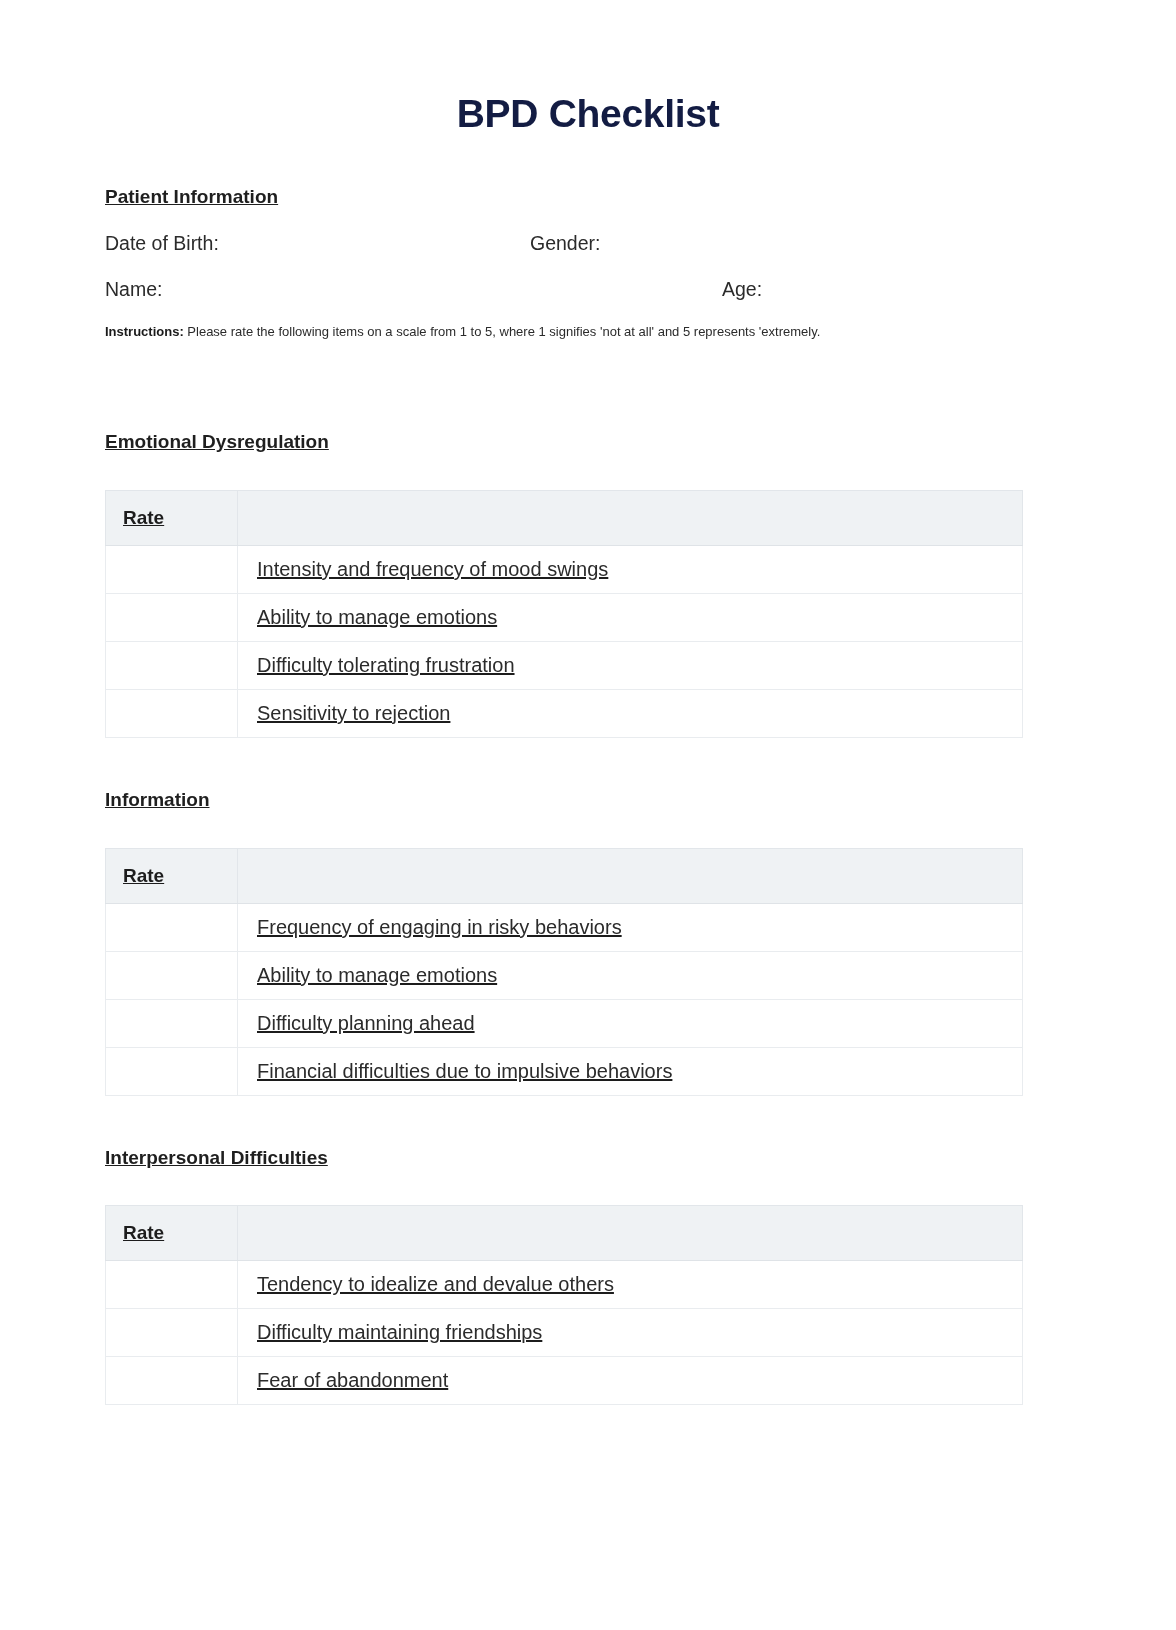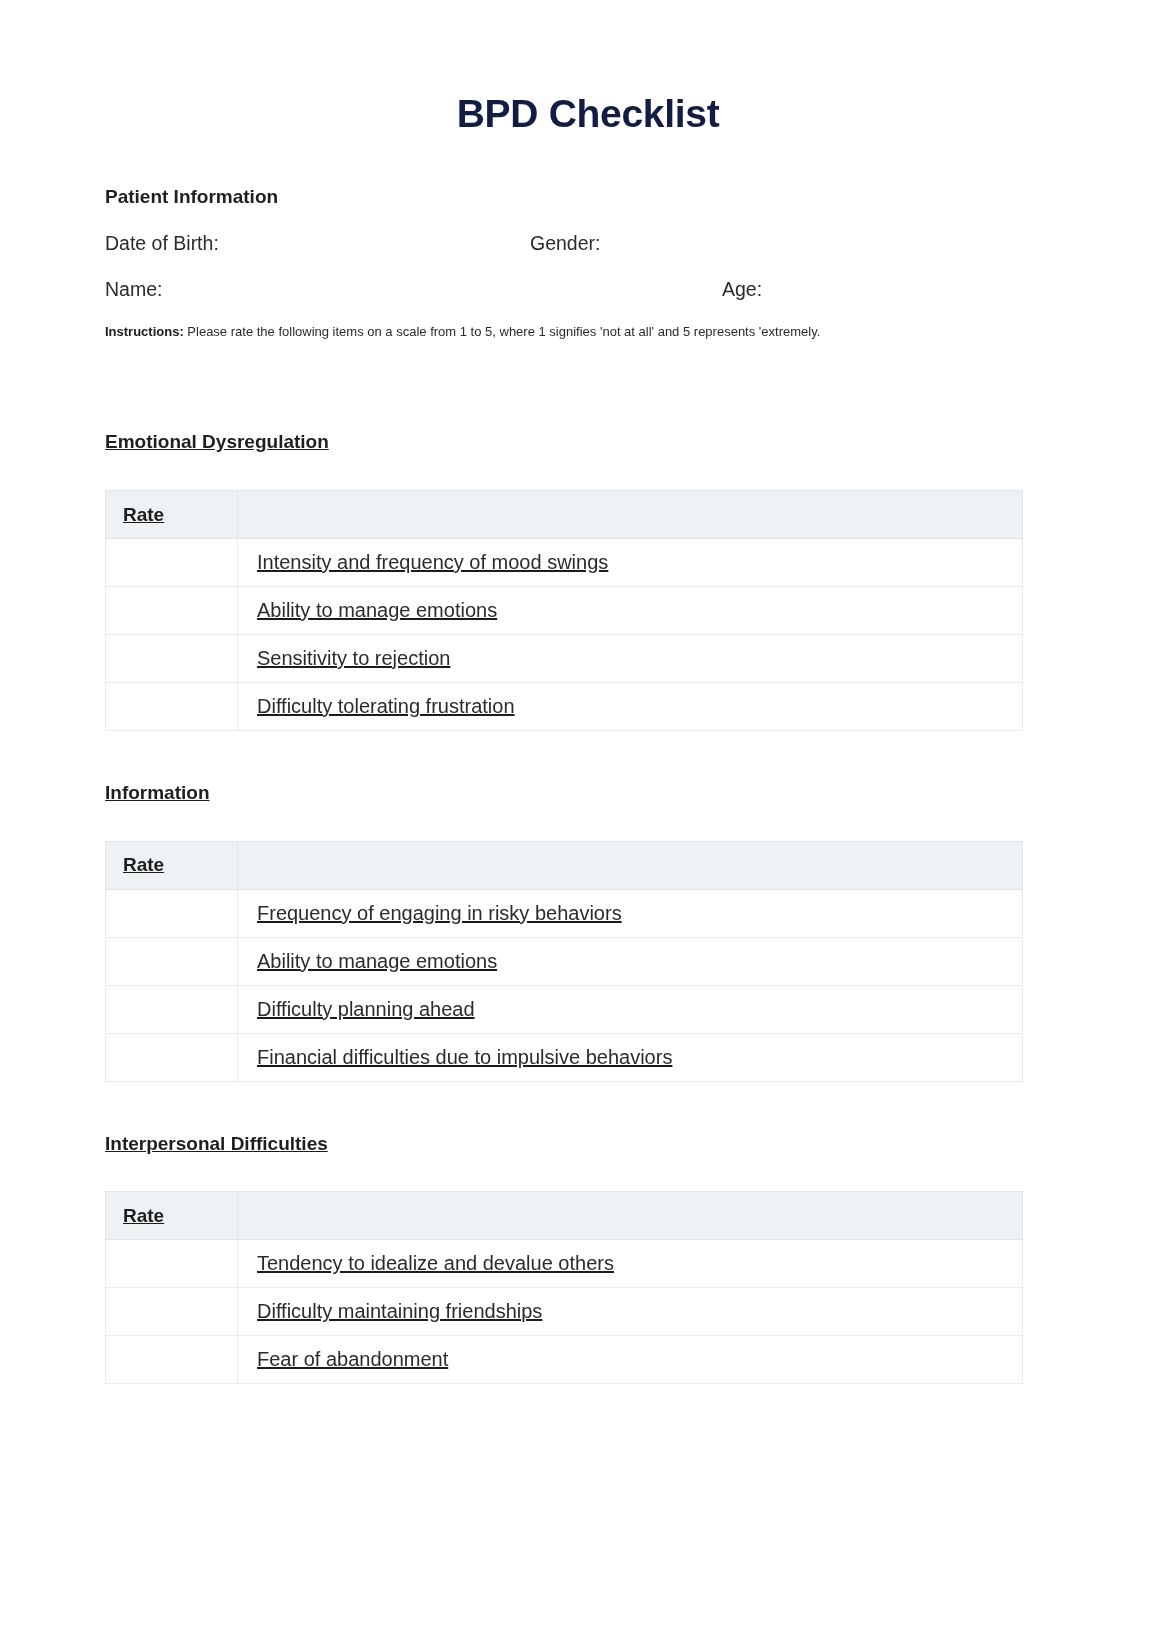--- a/index.html
+++ b/index.html
@@ -32,21 +32,21 @@
     padding-top: 92px;
     line-height: 1.15;
   }
   .section-heading {
     font-size: 19px;
     font-weight: bold;
     color: #1f1f1f;
     margin: 0;
     line-height: 1.3;
   }
-  #patient-info-heading { padding-top: 48px; }
+  #patient-info-heading { padding-top: 48px; text-decoration: underline; }
 
   .info-row {
     font-size: 19.5px;
     color: #2b2b2b;
     line-height: 1.35;
     margin-top: 20px;
     position: relative;
     height: 26px;
   }
   .info-label { position: absolute; left: 0; top: 0; white-space: nowrap; }
@@ -71,21 +71,21 @@
     width: 917px;
     margin-top: 35px;
     table-layout: fixed;
     border: 1px solid #e6e9ec;
   }
   table.rate-table col.c-rate { width: 132px; }
   table.rate-table col.c-item { width: 785px; }
 
   table.rate-table thead th {
     background: #eff2f4;
-    height: 48px;
+    height: 55px;
     border: 1px solid #e2e6ea;
     border-bottom: 1px solid #dfe3e7;
     font-size: 19px;
     font-weight: bold;
     color: #1d1d1d;
     text-align: left;
     padding: 0 0 0 17px;
     vertical-align: middle;
     box-sizing: border-box;
     margin-left: 16px;
@@ -145,25 +145,25 @@
         <tr>
           <td class="td-rate"></td>
           <td>Intensity and frequency of mood swings</td>
         </tr>
         <tr>
           <td class="td-rate"></td>
           <td>Ability to manage emotions</td>
         </tr>
         <tr>
           <td class="td-rate"></td>
+          <td>Difficulty tolerating frustration</td>
+        </tr>
+        <tr>
+          <td class="td-rate"></td>
           <td>Sensitivity to rejection</td>
-        </tr>
-        <tr>
-          <td class="td-rate"></td>
-          <td>Difficulty tolerating frustration</td>
         </tr>
       </tbody>
     </table>
   </div>
 
   <div class="section-block">
     <div class="section-title-spacer"></div>
     <h2 class="section-heading">Information</h2>
     <table class="rate-table">
       <colgroup>

